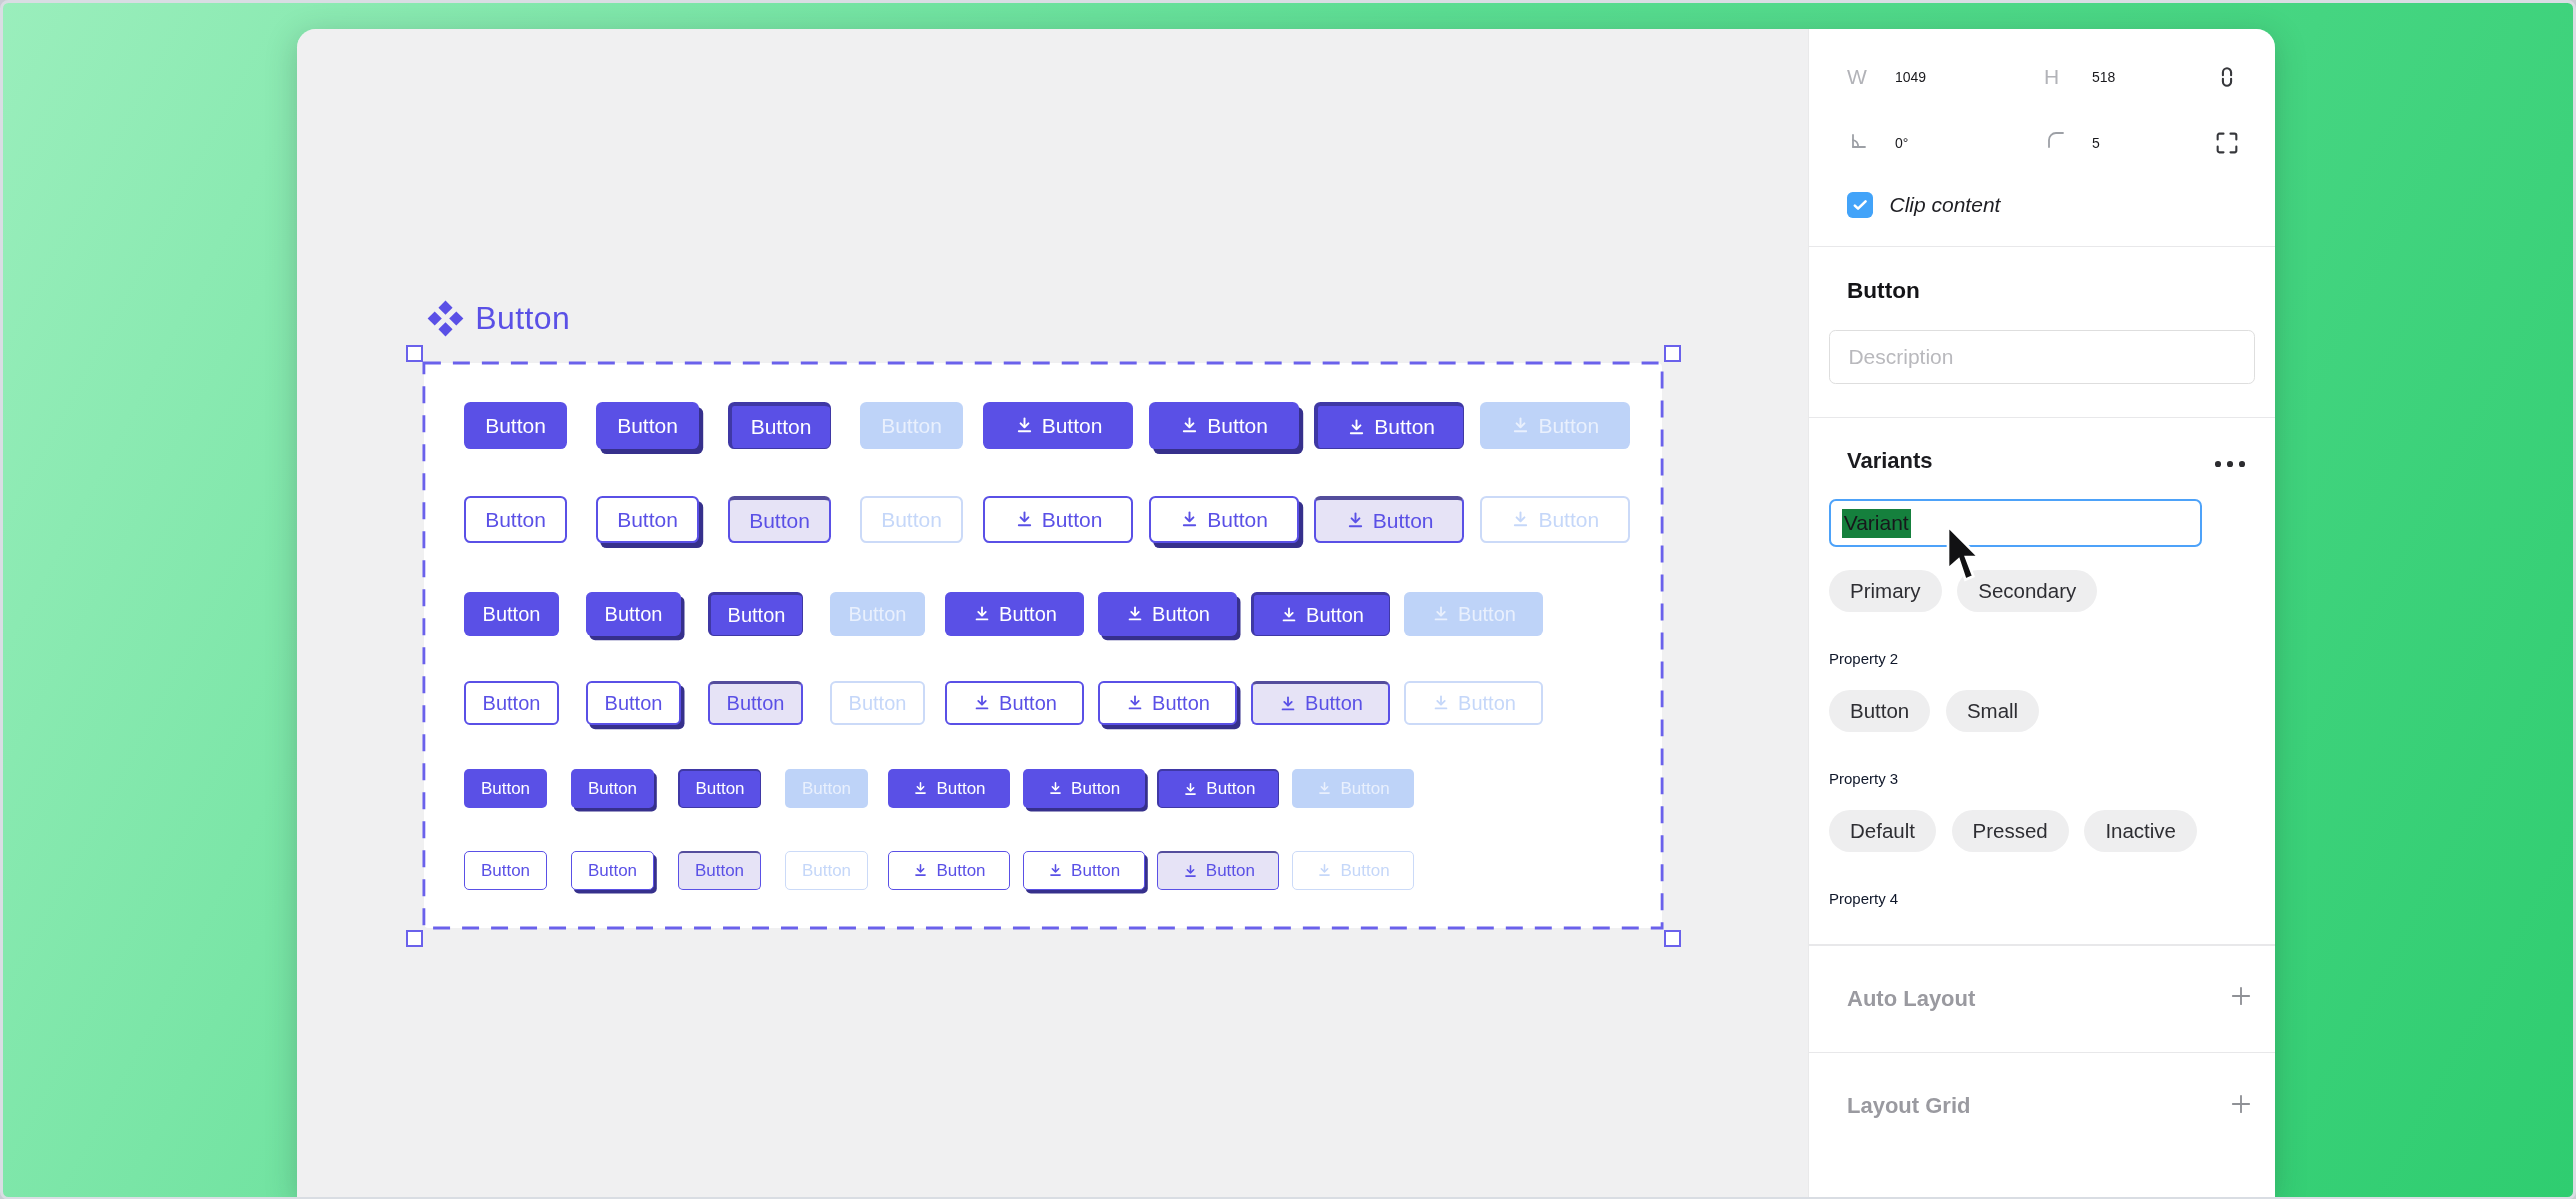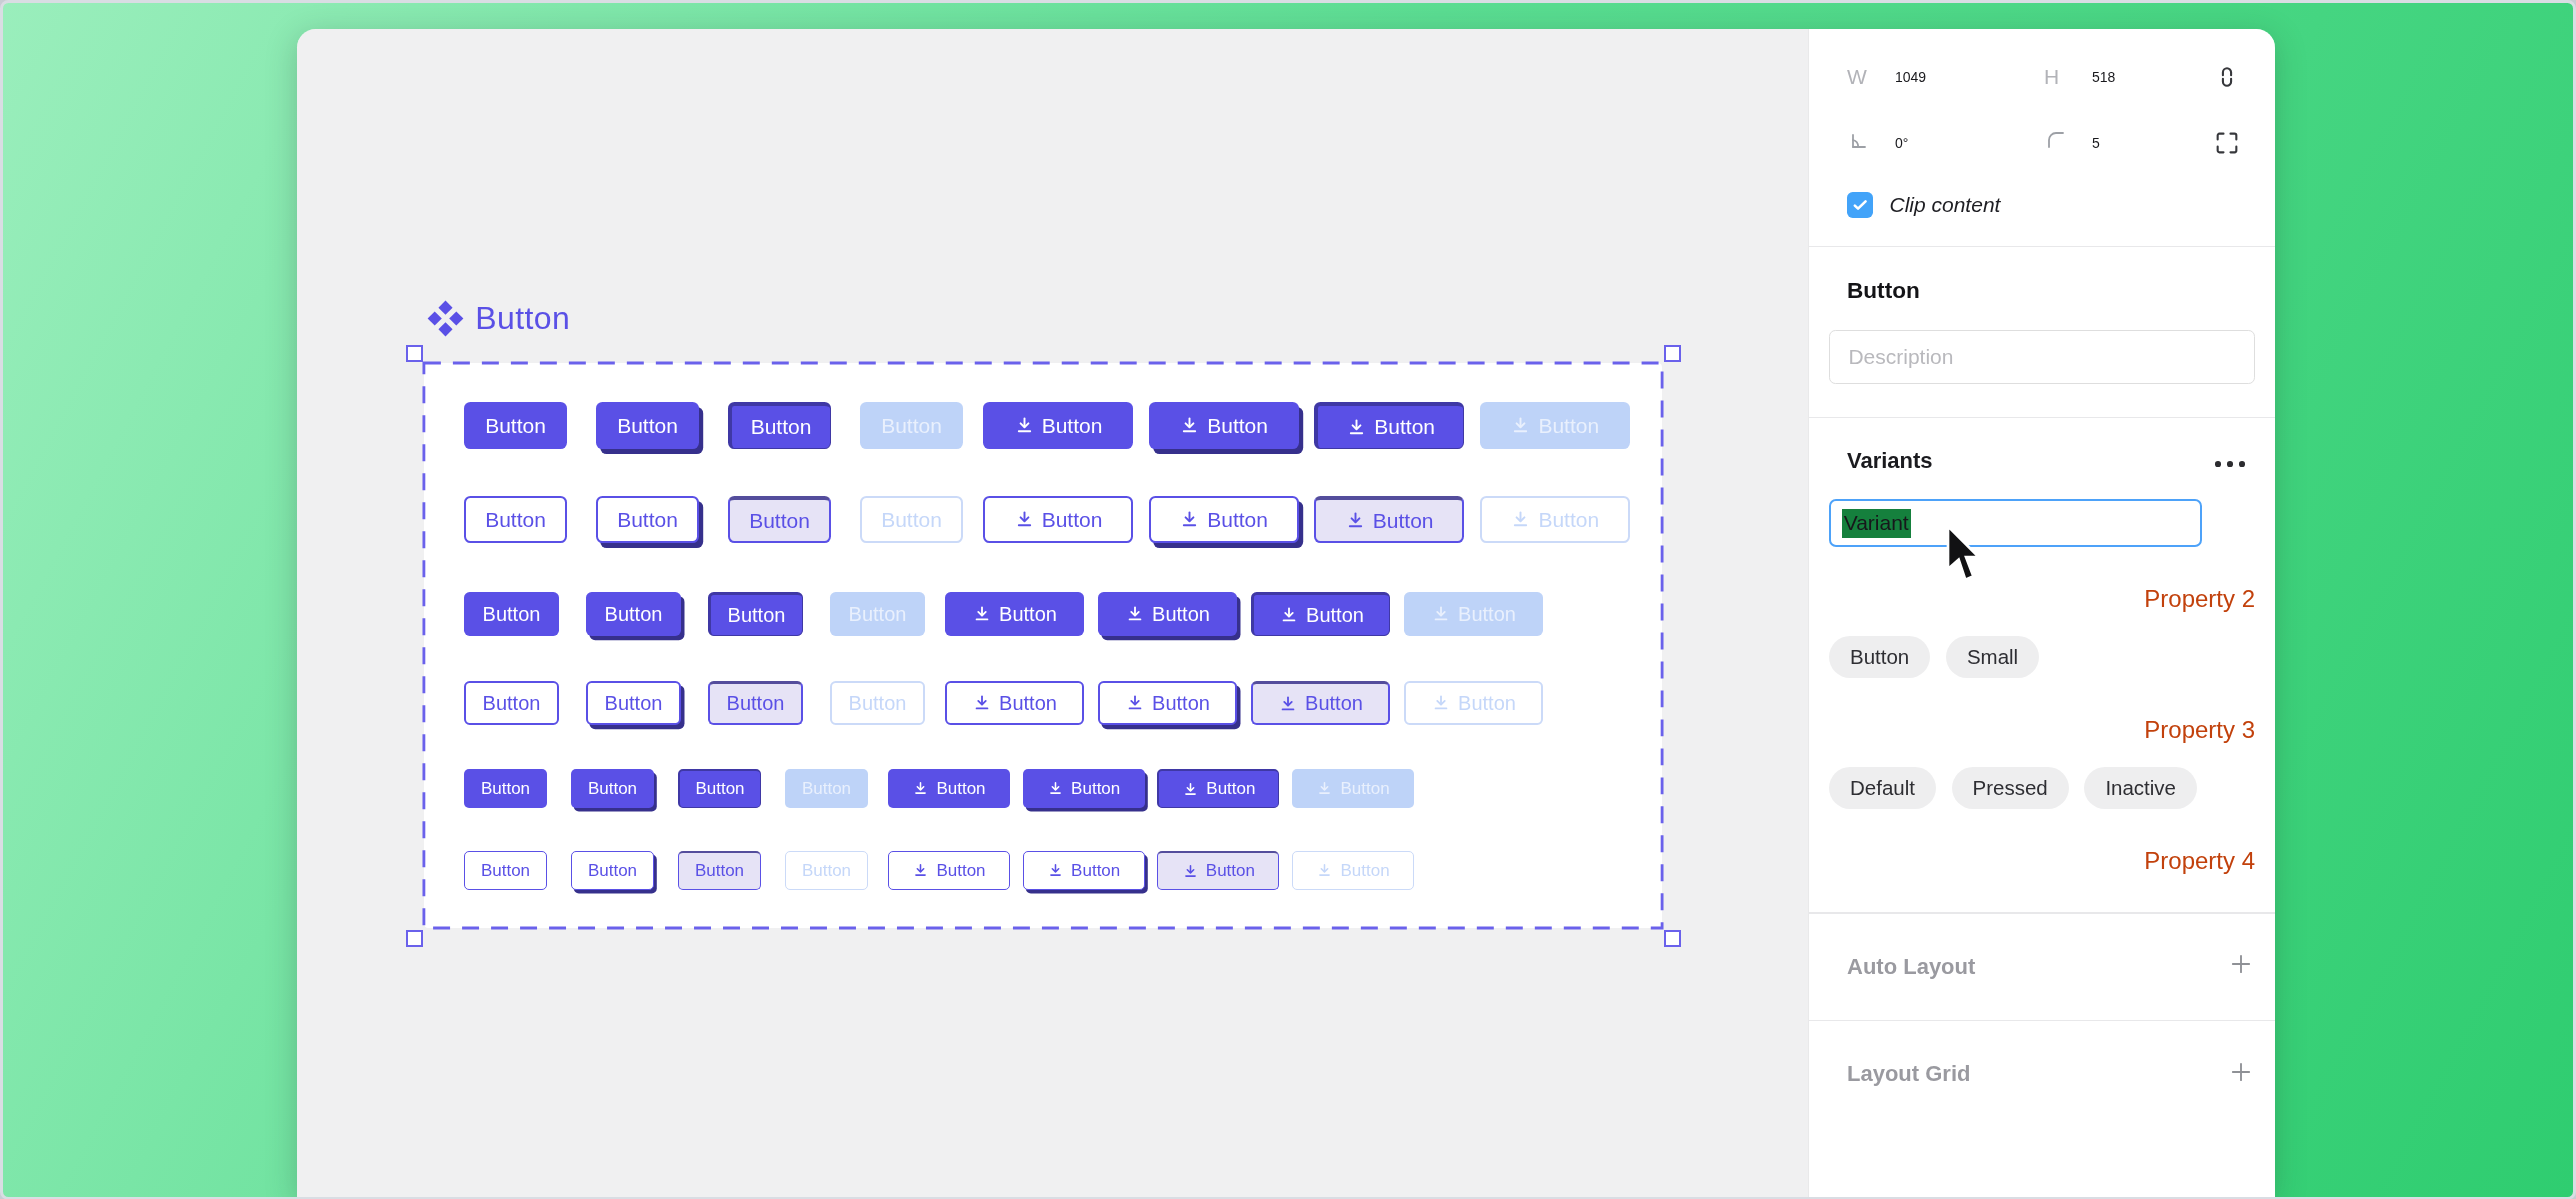--- a/index.html
+++ b/index.html
@@ -69,21 +69,21 @@
     display:flex;align-items:center;padding:0 18.4px;color:#b9b9bd;font-size:21px;background:#fff;}
   .var-head{display:flex;align-items:flex-end;justify-content:space-between;padding:30px 20px 0 38px;}
   .var-title{font-size:22px;font-weight:600;color:#1b1b1f;}
   .dots{display:flex;gap:6.4px;padding:7px 10px;}
   .dots i{width:5.7px;height:5.7px;border-radius:50%;background:#2c2c30;}
   .name-input{position:relative;margin:25.5px 20px 0;width:373px;height:48px;border:2.8px solid #4da2f9;
     border-radius:7px;background:#fff;display:flex;align-items:center;padding:0 11.3px;font-size:21px;color:#17171b;}
   .name-input .sel-text{background:#15803d;padding:1.4px 2.8px 2.8px 1.4px;}
   .pill-row{display:flex;gap:15.6px;margin:22.6px 0 0;}
   .pill{background:#eeeeef;border-radius:707px;padding:9.2px 21px;font-size:20.5px;color:#2e2e33;}
-  .prop-label{margin-top:38px;font-size:24px;font-weight:500;color:#c2410c;text-align:right;}
+  .prop-label{margin-top:38px;font-size:15px;font-weight:500;color:#0f172a;}
   .vgroups{padding:0 20px 37px;}
   .gray-row{display:flex;align-items:center;justify-content:space-between;padding:0 20px 0 38px;height:106px;}
   .gray-row .glabel{color:#9a9aa0;font-size:22px;font-weight:600;}
   .plus{color:#8f9196;}
   .cursor{position:absolute;left:1941px;top:522px;width:40px;z-index:50;}
 </style>
 </head>
 <body>
 
 <div class="stage">
@@ -160,20 +160,24 @@
             <i></i>
             <i></i>
           </span>
       </div>
 
       <div class="name-input">
         <span class="sel-text">Variant</span>
       </div>
 
       <div class="vgroups">
+          <div class="pill-row">
+            <span class="pill">Primary</span>
+            <span class="pill">Secondary</span>
+          </div>
           <div class="prop-label">Property 2</div>
           <div class="pill-row">
             <span class="pill">Button</span>
             <span class="pill">Small</span>
           </div>
           <div class="prop-label">Property 3</div>
           <div class="pill-row">
             <span class="pill">Default</span>
             <span class="pill">Pressed</span>
             <span class="pill">Inactive</span>

